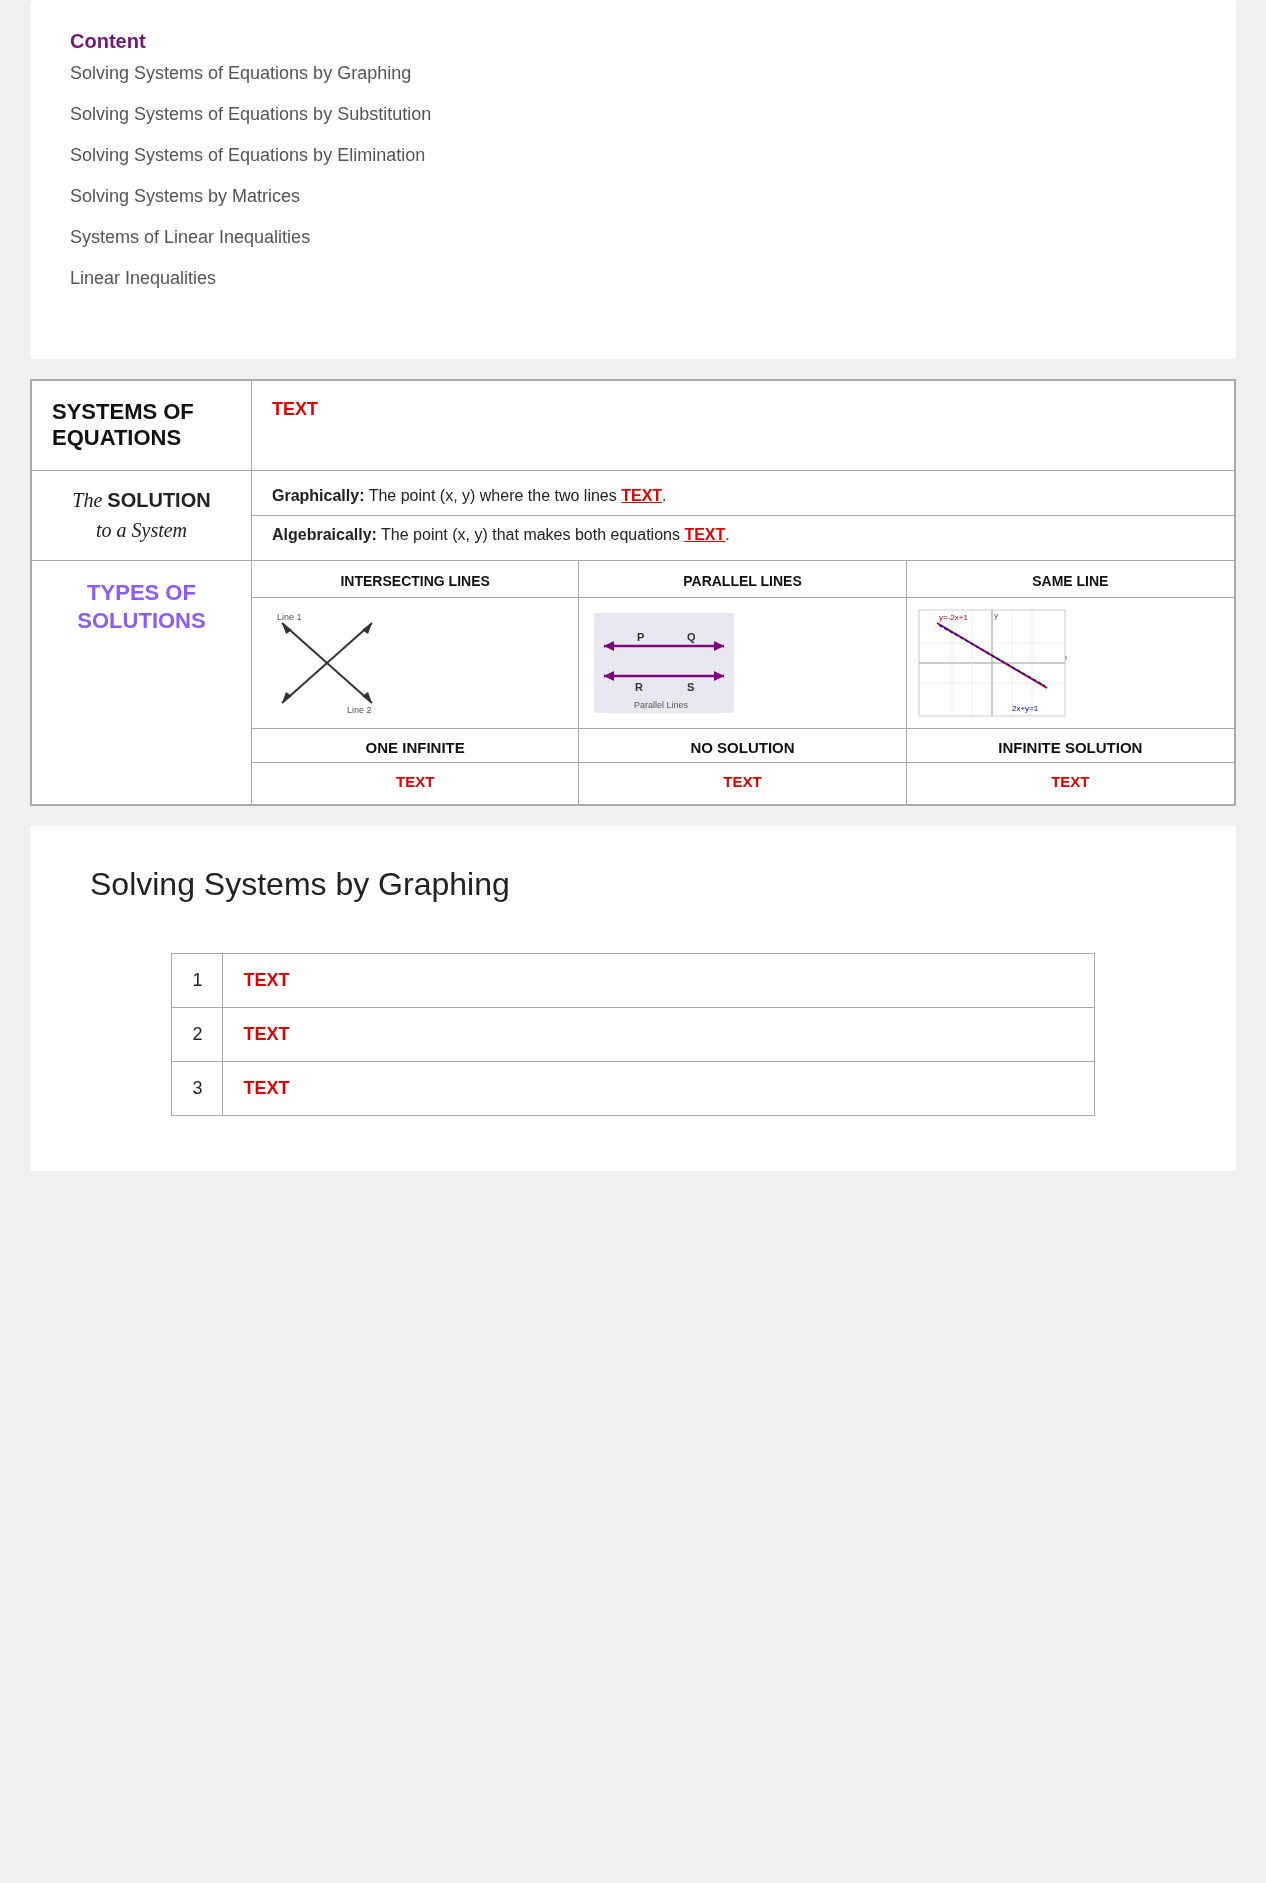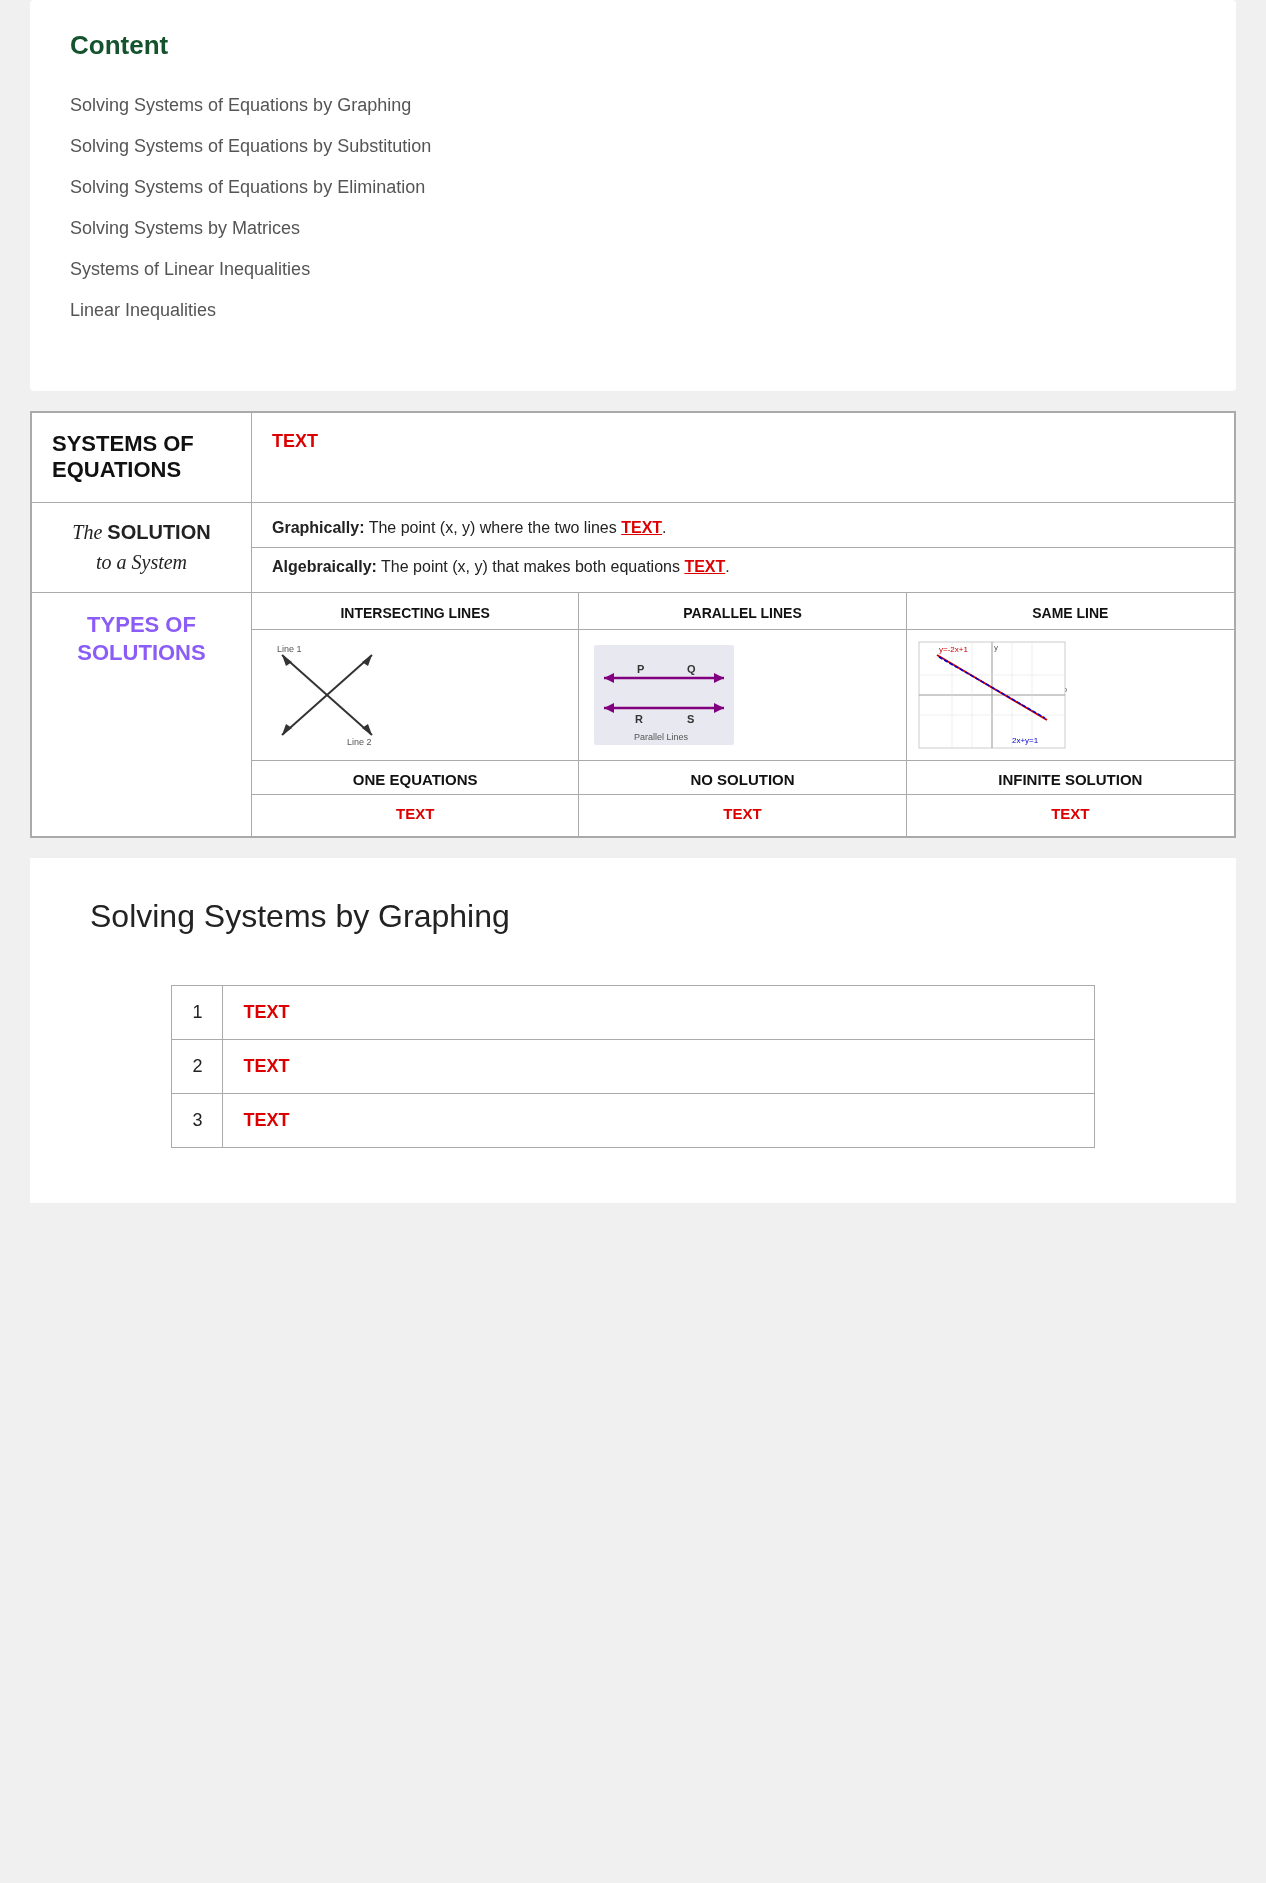--- a/index.html
+++ b/index.html
@@ -11,24 +11,23 @@
     }
 
     
     .content-section {
       background: #ffffff;
       margin: 0 30px 20px 30px;
       padding: 30px 40px 60px 40px;
       border-radius: 4px;
     }
     .content-title {
-      font-size: 26px;
-      font-weight: bold;
-      color: #14532d;
-      margin-bottom: 24px;
+      font-size: 20px;
+      font-weight: bold;
+      color: #701a75;
     }
     .content-list {
       list-style: none;
     }
     .content-list li {
       font-size: 18px;
       color: #555;
       padding: 10px 0;
     }
     .content-list li a {
@@ -320,21 +319,21 @@
 
                 <polygon points="110,95 100,88 106,84" fill="#333"></polygon>
                 <polygon points="110,15 100,22 106,26" fill="#333"></polygon>
                 <polygon points="20,15 30,22 24,26" fill="#333"></polygon>
                 <polygon points="20,95 30,88 24,84" fill="#333"></polygon>
 
                 <text x="15" y="12" font-size="9" fill="#555">Line 1</text>
                 <text x="85" y="105" font-size="9" fill="#555">Line 2</text>
               </svg>
             </div>
-            <div class="types-solution-label">ONE EQUATIONS</div>
+            <div class="types-solution-label">ONE INFINITE</div>
             <div class="types-solution-text">TEXT</div>
           </div>
 
           <div class="types-col">
             <div class="types-col-header">PARALLEL LINES</div>
             <div class="types-image-area">
               <svg width="150" height="110" viewBox="0 0 150 110">
                 <rect x="5" y="5" width="140" height="100" fill="#e8e8f0" rx="2"></rect>
 
                 <line x1="15" y1="38" x2="135" y2="38" stroke="#800080" stroke-width="2.5"></line>

